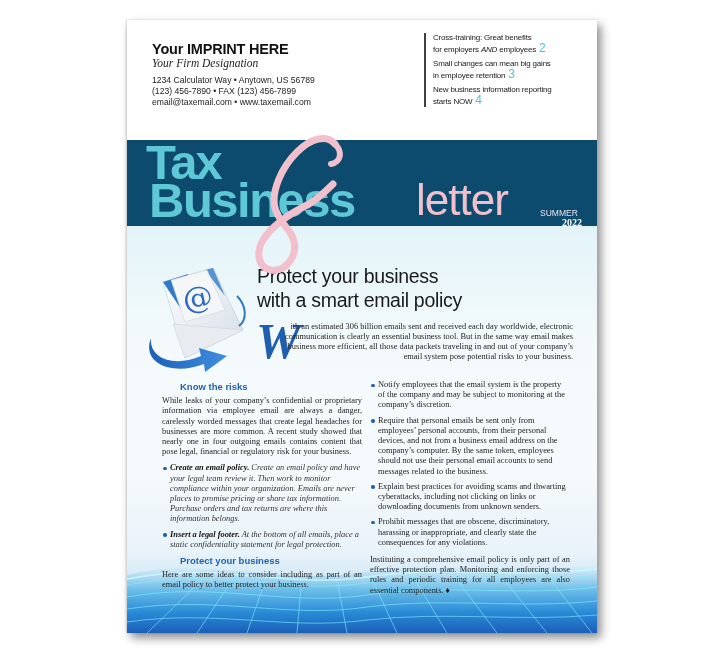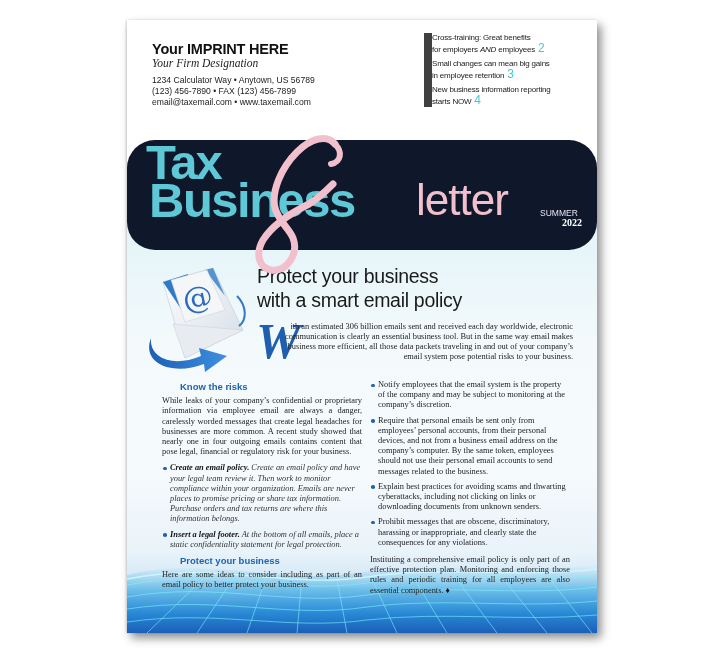--- a/index.html
+++ b/index.html
@@ -16,27 +16,27 @@
   
   .imprint { position: absolute; left: 25px; top: 21px; }
   .imprint-name { font-family: "Liberation Sans", sans-serif; font-weight: bold; font-size: 14.5px; color: #111; letter-spacing: -0.2px; }
   .imprint-desig { font-family: "Liberation Serif", serif; font-style: italic; font-size: 11.5px; color: #222; margin-top: 0px; }
   .imprint-line { font-size: 8.6px; color: #222; line-height: 11px; }
   .imprint-lines { margin-top: 6px; }
 
   .inside { position: absolute; left: 297px; top: 8px; width: 165px; }
   .inside-title { display: flex; align-items: center; font-weight: bold; font-size: 11px; color: #7c5fa0; }
   .inside-arrow { width: 0; height: 0; border-top: 5px solid transparent; border-bottom: 5px solid transparent; border-left: 9px solid #5fc6d4; margin-right: 5px; margin-left: 2px; }
-  .inside-list { border-left: 8px solid #404040; margin-top: 5px; padding-left: 0; }
+  .inside-list { border-left: 2px solid #404040; margin-top: 5px; padding-left: 7px; }
   .inside-item { font-size: 8px; line-height: 10px; color: #222; margin-bottom: 4px; font-stretch: condensed; letter-spacing: -0.2px; }
   .inside-item .pg { color: #4fc3d3; font-size: 12px; font-weight: normal; margin-left: 3px; }
   .inside-item i { font-style: italic; }
 
   
-  .masthead { position: absolute; left: 0; top: 120px; width: 470px; height: 110px; background: #0f172a; overflow: visible; border-radius: 28px; }
+  .masthead { position: absolute; left: 0; top: 120px; width: 470px; height: 86px; background: #0c4a6e; overflow: visible; }
   .mh-tax { position: absolute; left: 19px; top: -2px; font-family: "Liberation Sans", sans-serif; font-weight: bold; font-size: 49px; color: #5fc8d6; letter-spacing: -2px; line-height: 1; }
   .mh-business { position: absolute; left: 22px; top: 36px; font-family: "Liberation Sans", sans-serif; font-weight: bold; font-size: 49px; color: #5fc8d6; letter-spacing: -1.5px; line-height: 1; }
   .mh-letter { position: absolute; left: 289px; top: 38px; font-family: "Liberation Sans", sans-serif; font-size: 44px; color: #f2c0cc; letter-spacing: -1px; line-height: 1; }
   .mh-amp { position: absolute; left: 96px; top: -10px; width: 140px; height: 150px; z-index: 2; pointer-events: none; }
   .mh-season { position: absolute; left: 413px; top: 69px; font-size: 8.5px; color: #e8e2f0; line-height: 9px; }
   .mh-year { position: absolute; left: 435px; top: 78px; font-size: 10px; color: #ffffff; font-weight: bold; line-height: 9px; font-family: Liberation Serif, serif; }
 
   
   .body-bg { position: absolute; left: 0; top: 206px; width: 470px; height: 407px;
     background: linear-gradient(180deg, #e3f4f8 0%, #f4fafc 30%, #f6fafc 60%, #e9f3fa 80%, #cfe6f5 88%, #a9d4ef 100%); }

